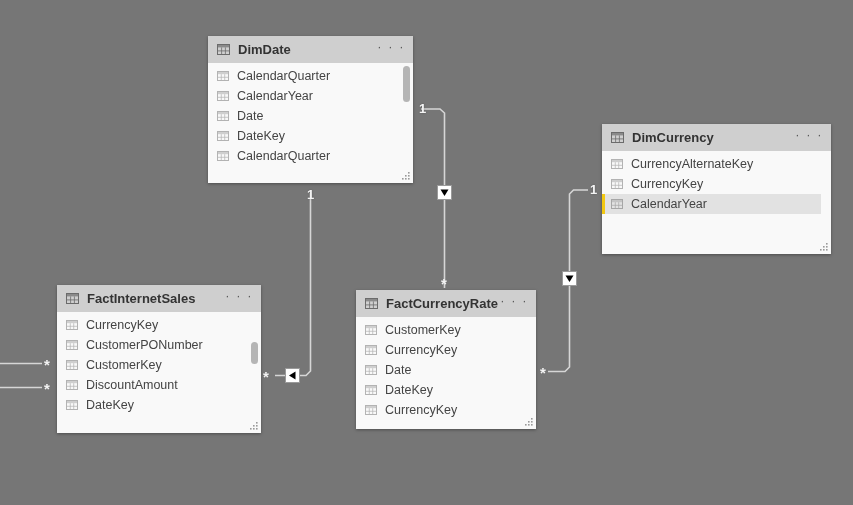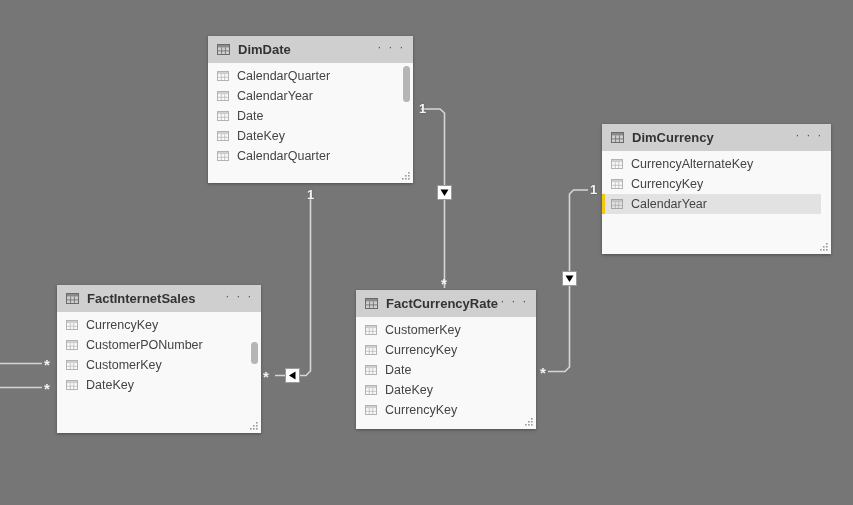--- a/index.html
+++ b/index.html
@@ -378,20 +378,30 @@
         <span class="field-label">CustomerKey</span>
       </div>
       <div class="field-row">
         <svg class="fld-icon" viewBox="0 0 12 10">
           <rect x="0.5" y="0.5" width="11" height="9" fill="none" stroke="#b3b3b3"></rect>
           <rect x="1" y="1" width="10" height="2.2" fill="#cfcfcf"></rect>
           <line x1="4.3" y1="3.2" x2="4.3" y2="9.5" stroke="#b3b3b3" stroke-width="0.7"></line>
           <line x1="7.7" y1="3.2" x2="7.7" y2="9.5" stroke="#b3b3b3" stroke-width="0.7"></line>
           <line x1="1" y1="6.3" x2="11" y2="6.3" stroke="#b3b3b3" stroke-width="0.7"></line>
         </svg>
+        <span class="field-label">DiscountAmount</span>
+      </div>
+      <div class="field-row">
+        <svg class="fld-icon" viewBox="0 0 12 10">
+          <rect x="0.5" y="0.5" width="11" height="9" fill="none" stroke="#b3b3b3"></rect>
+          <rect x="1" y="1" width="10" height="2.2" fill="#cfcfcf"></rect>
+          <line x1="4.3" y1="3.2" x2="4.3" y2="9.5" stroke="#b3b3b3" stroke-width="0.7"></line>
+          <line x1="7.7" y1="3.2" x2="7.7" y2="9.5" stroke="#b3b3b3" stroke-width="0.7"></line>
+          <line x1="1" y1="6.3" x2="11" y2="6.3" stroke="#b3b3b3" stroke-width="0.7"></line>
+        </svg>
         <span class="field-label">DateKey</span>
       </div>
       <div class="vscroll" style="top:30px; height:22px;"></div>
       <svg class="grip" viewBox="0 0 10 10">
         <rect x="7" y="1" width="1.6" height="1.6" fill="#9a9a9a"></rect>
         <rect x="4" y="4" width="1.6" height="1.6" fill="#9a9a9a"></rect>
         <rect x="7" y="4" width="1.6" height="1.6" fill="#9a9a9a"></rect>
         <rect x="1" y="7" width="1.6" height="1.6" fill="#9a9a9a"></rect>
         <rect x="4" y="7" width="1.6" height="1.6" fill="#9a9a9a"></rect>
         <rect x="7" y="7" width="1.6" height="1.6" fill="#9a9a9a"></rect>

